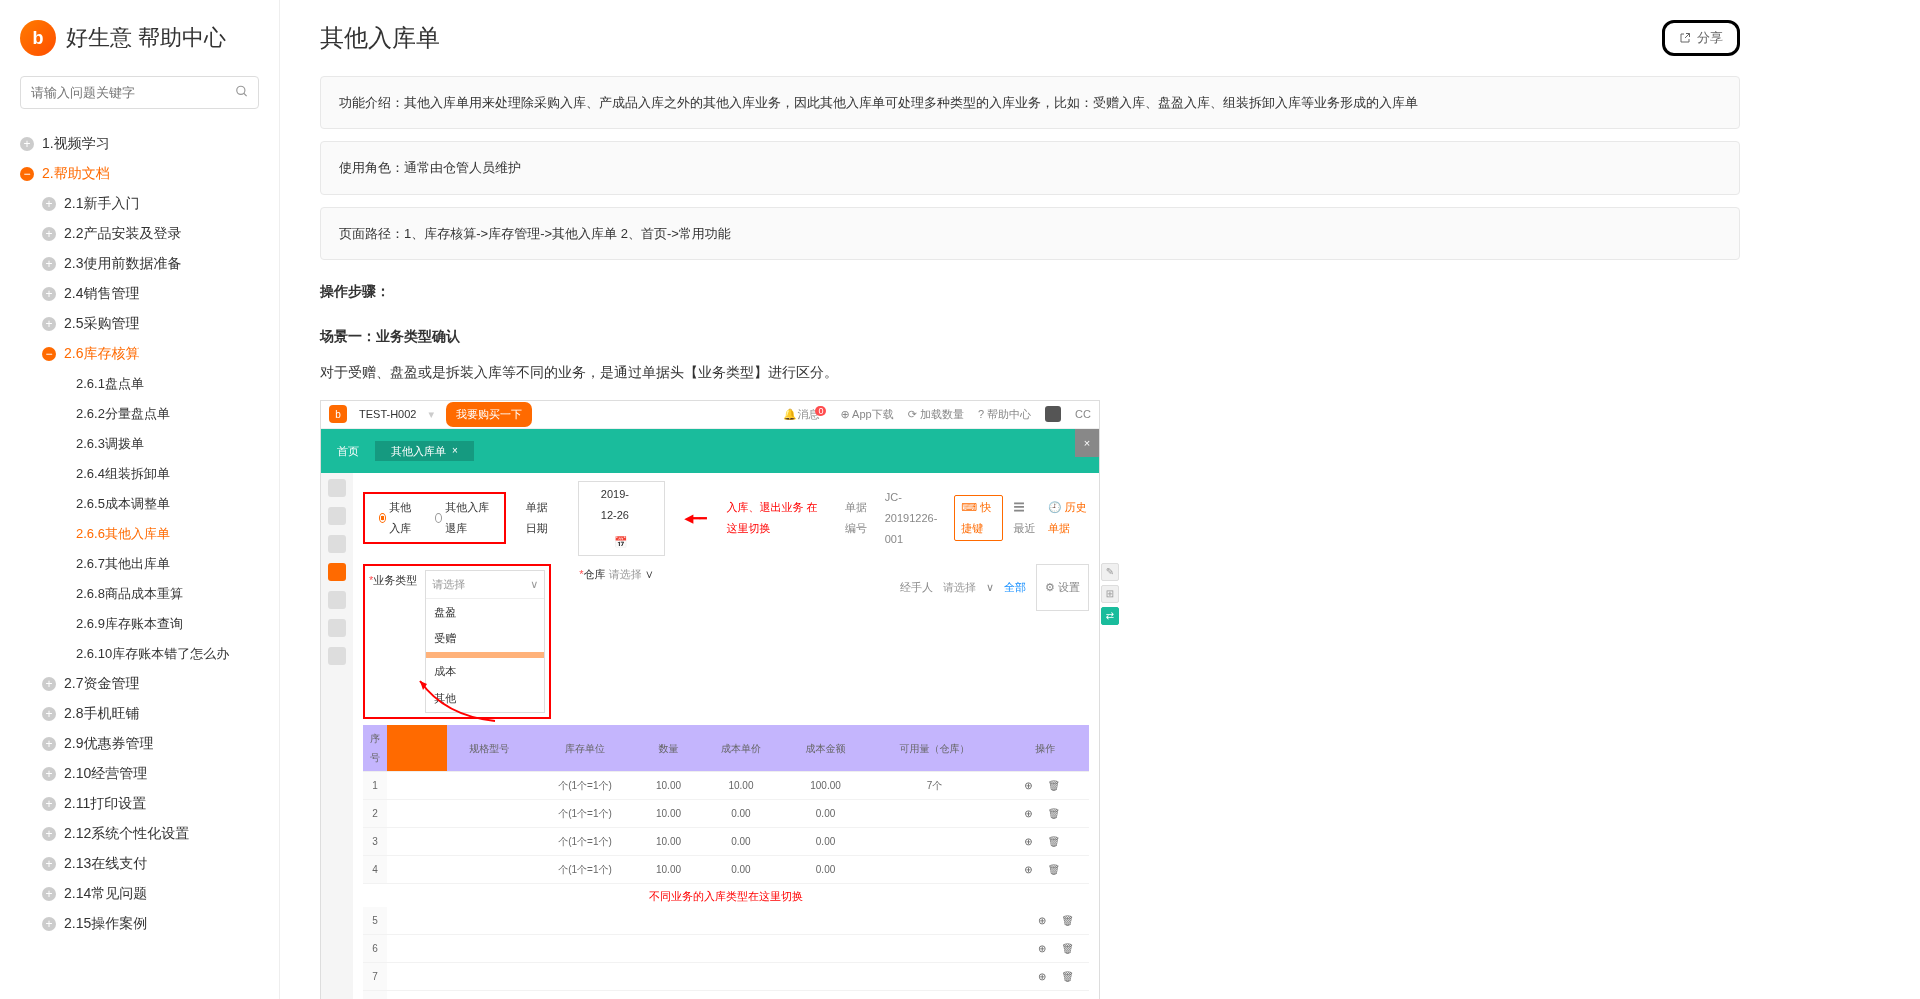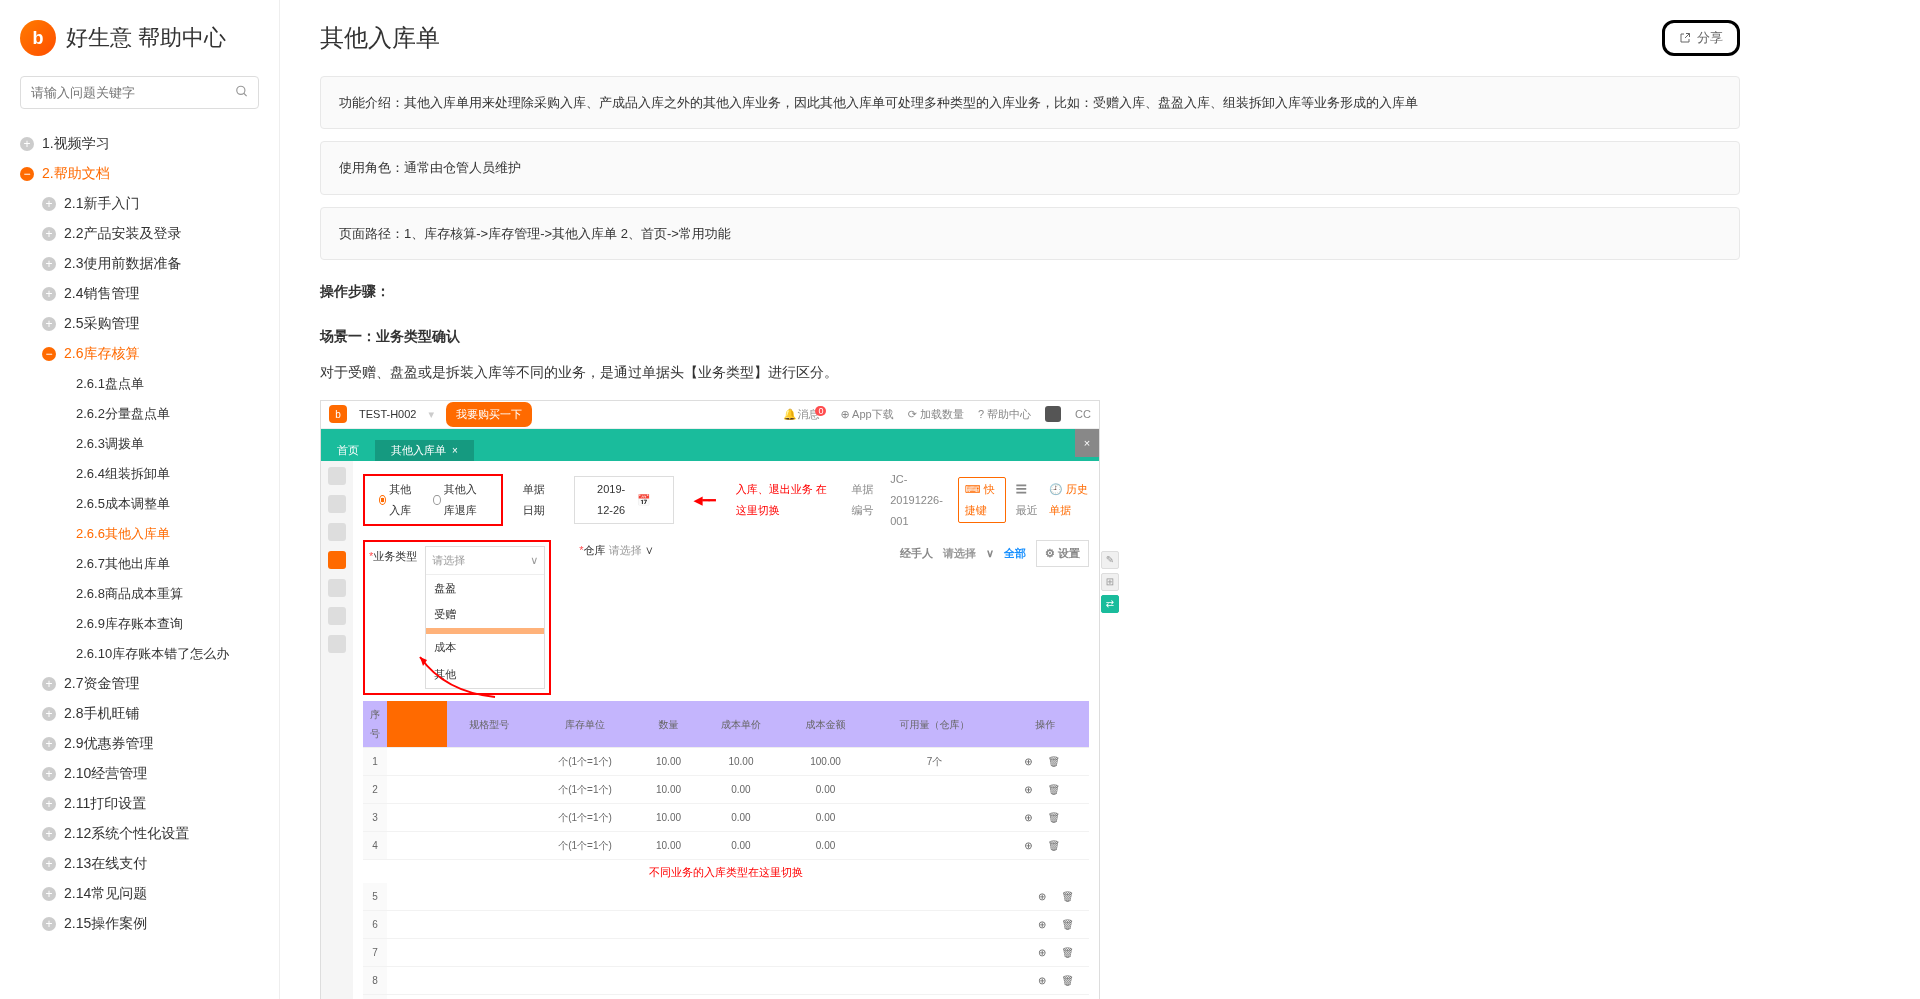--- a/index.html
+++ b/index.html
@@ -42,53 +42,53 @@
     .content p { margin: 8px 0; }
     
     
     .app-mock { border: 1px solid #ddd; margin: 14px 0 24px; width: 780px; font-size: 11px; background: #fff; }
     .am-topbar { display: flex; align-items: center; background: #fff; border-bottom: 1px solid #eee; height: 28px; padding: 0 8px; gap: 12px; }
     .am-logo { width: 18px; height: 18px; background: #ff6a00; border-radius: 4px; color:#fff; display:flex; align-items:center; justify-content:center; font-size:10px; }
     .am-top-right { margin-left: auto; display: flex; gap: 14px; color: #888; align-items: center; }
     .am-top-right .badge { background:#ff4d4f; color:#fff; border-radius:6px; font-size:9px; padding:0 3px; margin-left:-4px; position:relative; top:-4px; }
     .am-orange-btn { background:#ff6a00; color:#fff; padding:2px 10px; border-radius:7px; }
     .am-avatar { width:16px; height:16px; background:#555; border-radius:3px; }
-    .am-tabs { background: #1abc9c; display: flex; height: 32px; align-items: flex-end; position: relative; }
+    .am-tabs { background: #1abc9c; display: flex; height: 44px; align-items: center; position: relative; }
     .am-tab { padding: 0 16px; color: #fff; display: flex; align-items: center; gap: 6px; font-size: 11px; }
     .am-tab.dark { background: #159a80; }
     .am-tab .x { font-size: 10px; }
     .am-close { position:absolute; right:0; top:0; width:24px; height:28px; background:#888; color:#fff; display:flex; align-items:center; justify-content:center; }
     
     .am-body { display: flex; }
     .am-side { width: 32px; background: #f5f5f5; display: flex; flex-direction: column; align-items: center; padding-top: 6px; gap: 10px; }
     .am-side-ic { width: 18px; height: 18px; background:#ddd; border-radius:3px; }
     .am-side-ic.active { background:#ff6a00; }
     .am-main { flex: 1; padding: 8px 10px 10px; position: relative; }
     
     .am-row1 { display: flex; align-items: center; gap: 20px; margin-bottom: 8px; position:relative; }
     .red-box1 { border: 2px solid #ff0000; padding: 3px 14px; display: flex; gap: 16px; align-items:center; }
     .radio { display: inline-flex; align-items: center; gap: 3px; }
     .radio .dot { width:10px; height:10px; border:1px solid #999; border-radius:50%; display:inline-block; }
     .radio.on .dot { border-color:#ff6a00; background: radial-gradient(#ff6a00 40%, #fff 45%); }
-    .date-inp { border:1px solid #ddd; padding:2px 22px; display:inline-flex; align-items:center; gap:6px; }
+    .date-inp { border:1px solid #ddd; padding:2px 22px; display:inline-flex; align-items:center; gap:6px;flex-direction:column; }
     .red-arrow-h { color:#ff0000; font-weight:bold; }
     .anno-red { color:#ff0000; font-size:11px; }
     .am-row1-right { margin-left:auto; display:flex; gap:10px; color:#888; align-items:center; }
     .chip { border:1px solid #ff6a00; color:#ff6a00; padding:1px 6px; border-radius:2px; }
     
     .am-row2 { display:flex; align-items:flex-start; gap:8px; margin-bottom:6px; }
     .red-box2 { border:2px solid #ff0000; padding:4px; display:flex; gap:8px; align-items:flex-start; }
     .star { color:#ff4d4f; }
     .drop { border:1px solid #ddd; width:120px; background:#fff; position:relative; }
     .drop-head { padding:3px 6px; display:flex; justify-content:space-between; color:#999; border-bottom:1px solid #eee; }
     .drop-item { padding:3px 8px; }
     .drop-item.hl { background:#ffb27a; color:#fff; }
-    .am-row2-right { margin-left:auto; display:flex; gap:10px; color:#888; align-items:center;font-weight:bold; }
+    .am-row2-right { margin-left:auto; display:flex; gap:10px; color:#888; align-items:center; }
     .am-row2-link { color:#1890ff; }
-    .am-row2-btn { border:1px solid #ddd; padding:2px 8px; }
+    .am-row2-btn { border:1px solid #ddd; padding:12px 8px; }
     
     .am-table { width:100%; border-collapse:collapse; }
     .am-table th { background:#c4b5fd; padding:4px 6px; font-weight:normal; color:#666; font-size:10px; text-align:center; border-bottom:1px solid #eee; }
     .am-table th.first { background:#ff6a00; color:#fff; }
     .am-table td { padding:4px 6px; text-align:center; color:#666; font-size:10px; border-bottom:1px solid #f2f2f2; height:20px; }
     .am-table td.num { background:#fafafa; width:24px; }
     .op-icons { color:#ccc; letter-spacing:6px; }
     
     .arrow-svg { position:absolute; pointer-events:none; }
     .anno-bottom { color:#ff0000; text-align:center; margin-top:2px; }

